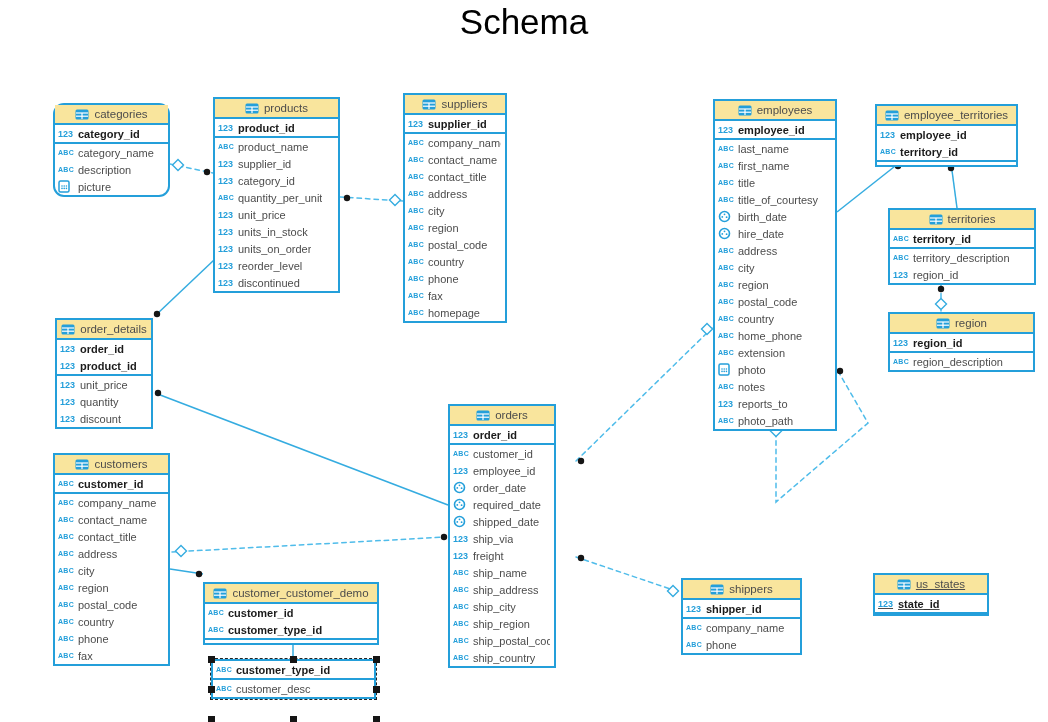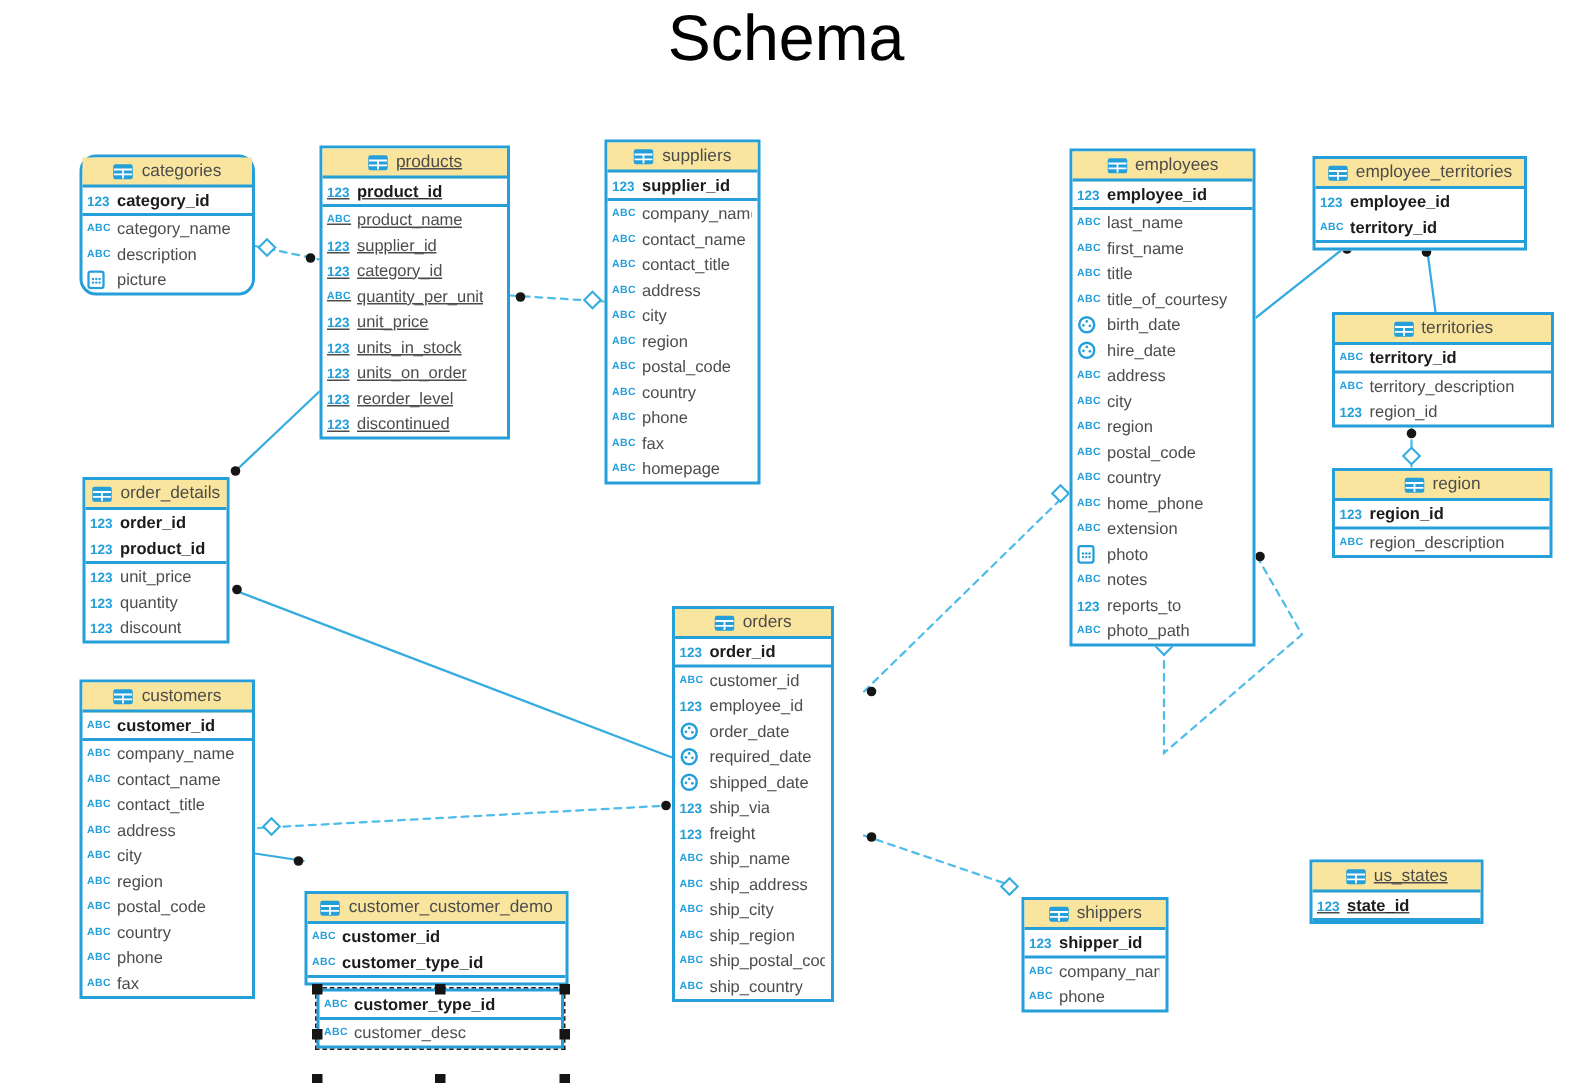--- a/index.html
+++ b/index.html
@@ -3,21 +3,21 @@
 <meta charset="utf-8">
 <style>
   :root{ --blue:#249FDA; }
   html,body{margin:0;padding:0;background:#fff;}
   #canvas{
     position:relative;width:1048px;height:722px;overflow:hidden;background:#fff;
     font-family:"Liberation Sans",sans-serif;
   }
   #page-title{
     position:absolute;top:2px;left:0;width:100%;text-align:center;
-    font-size:43px;font-weight:400;color:#000;margin:0;letter-spacing:0px;
+    font-size:35px;font-weight:400;color:#000;margin:0;letter-spacing:0px;
   }
   svg#wires{position:absolute;left:0;top:0;z-index:1;}
   .table{
     position:absolute;background:#fff;border:2px solid var(--blue);
     font-size:11px;color:#4c4c4c;z-index:2;box-sizing:border-box;
   }
   .table.selected{outline:1px dashed #222;outline-offset:0px;}
   .thead{
     height:18px;background:#F9E59D;border-bottom:2px solid var(--blue);
     display:flex;align-items:center;justify-content:center;gap:5px;
@@ -139,21 +139,21 @@
                 <circle cx="8.4" cy="6" r="0.8" fill="#249FDA"></circle>
                 <circle cx="4" cy="8.4" r="0.8" fill="#249FDA"></circle>
                 <circle cx="6.2" cy="8.4" r="0.8" fill="#249FDA"></circle>
                 <circle cx="8.4" cy="8.4" r="0.8" fill="#249FDA"></circle>
               </svg>
             </span>
             <span class="cname">picture</span>
           </div>
         </div>
       </div>
-      <div class="table" style="left: 213px; top: 97px; width: 127px; text-decoration: underline;">
+      <div class="table" style="left: 213px; top: 97px; width: 127px;">
         <div class="thead">
           <span style="display: inline-flex;">
             <svg width="14" height="11" viewBox="0 0 14 11">
               <rect x="0.5" y="0.5" width="13" height="10" rx="1.5" fill="#249FDA"></rect>
               <line x1="1" y1="4" x2="13" y2="4" stroke="#fff" stroke-width="1.2"></line>
               <line x1="7" y1="4" x2="7" y2="10" stroke="#fff" stroke-width="1.2"></line>
               <line x1="1" y1="7.2" x2="13" y2="7.2" stroke="#fff" stroke-width="1.2"></line>
             </svg>
           </span>
           <span>products</span>
@@ -359,21 +359,21 @@
           <div class="row">
             <span class="ticon t-text">ABC</span>
             <span class="cname">phone</span>
           </div>
           <div class="row">
             <span class="ticon t-text">ABC</span>
             <span class="cname">fax</span>
           </div>
         </div>
       </div>
-      <div class="table" style="left: 203px; top: 594px; width: 176px;">
+      <div class="table" style="left: 203px; top: 582px; width: 176px;">
         <div class="thead">
           <span style="display: inline-flex;">
             <svg width="14" height="11" viewBox="0 0 14 11">
               <rect x="0.5" y="0.5" width="13" height="10" rx="1.5" fill="#249FDA"></rect>
               <line x1="1" y1="4" x2="13" y2="4" stroke="#fff" stroke-width="1.2"></line>
               <line x1="7" y1="4" x2="7" y2="10" stroke="#fff" stroke-width="1.2"></line>
               <line x1="1" y1="7.2" x2="13" y2="7.2" stroke="#fff" stroke-width="1.2"></line>
             </svg>
           </span>
           <span>customer_customer_demo</span>
@@ -491,21 +491,21 @@
           <div class="row">
             <span class="ticon t-text">ABC</span>
             <span class="cname">ship_postal_code</span>
           </div>
           <div class="row">
             <span class="ticon t-text">ABC</span>
             <span class="cname">ship_country</span>
           </div>
         </div>
       </div>
-      <div class="table" style="left: 681px; top: 598px; width: 98px;">
+      <div class="table" style="left: 681px; top: 578px; width: 121px;">
         <div class="thead">
           <span style="display: inline-flex;">
             <svg width="14" height="11" viewBox="0 0 14 11">
               <rect x="0.5" y="0.5" width="13" height="10" rx="1.5" fill="#249FDA"></rect>
               <line x1="1" y1="4" x2="13" y2="4" stroke="#fff" stroke-width="1.2"></line>
               <line x1="7" y1="4" x2="7" y2="10" stroke="#fff" stroke-width="1.2"></line>
               <line x1="1" y1="7.2" x2="13" y2="7.2" stroke="#fff" stroke-width="1.2"></line>
             </svg>
           </span>
           <span>shippers</span>

